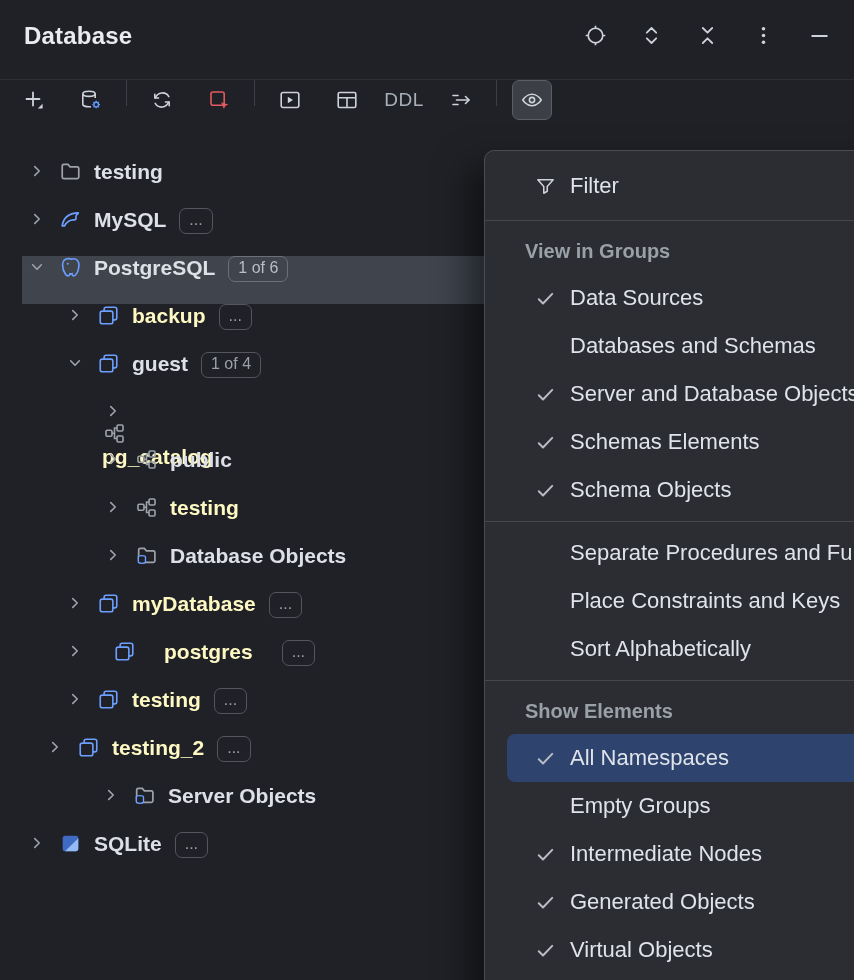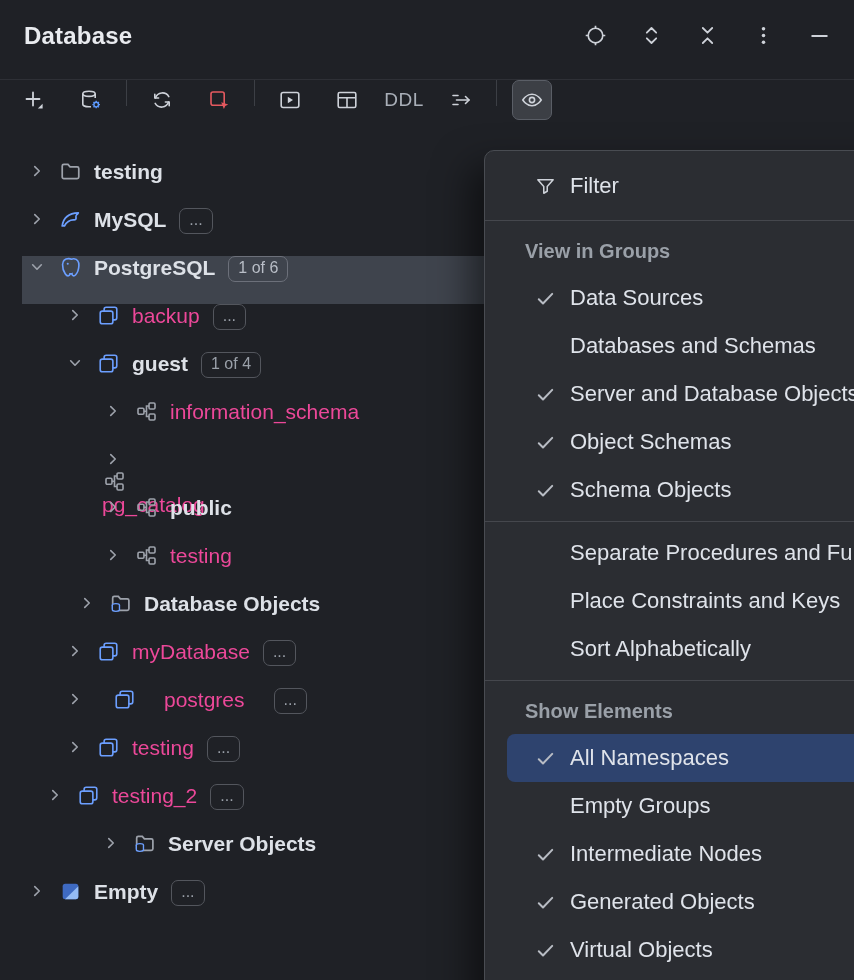--- a/index.html
+++ b/index.html
@@ -29,21 +29,21 @@
   .row{display:flex;align-items:flex-start;height:48px;position:relative;
     font-size:21px;white-space:nowrap;cursor:pointer;}
   .row>*{position:relative;z-index:1;}
   .row.selected::before{content:"";position:absolute;left:22px;right:0;top:0;bottom:0;
     background:#3f444d;z-index:0;}
   .chev{width:22px;height:22px;display:flex;align-items:center;justify-content:center;
     margin-right:10px;flex:none;}
   .icon{display:inline-flex;align-items:center;justify-content:center;}
   .row .node-icon{width:25px;margin-right:11px;flex:none;}
   .label{font-weight:600;color:#dde1e7;}
-  .row.dim .label{font-weight:400;color:#ec4899;}
+  .row.dim .label{font-weight:700;color:#fef9c3;}
   .badge{margin-left:13px;font-size:16px;color:#9aa0a9;border:1px solid #53565d;
     padding:2px 9px 4px;border-radius:7px;line-height:1.15;font-weight:400;}
   .row.selected .badge{border-color:#6c707a;color:#b9bec7;}
 
   
   .popup{position:absolute;left:484px;top:150px;width:470px;height:880px;
     background:#2b2d32;border:1px solid #494c52;border-radius:10px;
     box-shadow:-14px 16px 36px rgba(0,0,0,.5);z-index:5;padding-top:8px;overflow:hidden;}
   .p-item{display:flex;align-items:center;height:48px;margin:0 10px 0 22px;
     padding:0 10px 0 26px;border-radius:8px;font-size:22px;cursor:pointer;white-space:nowrap;}
@@ -253,85 +253,69 @@
         </span>
         <span class="icon node-icon">
           <svg viewBox="0 0 20 20" width="23" height="23">
             <rect x="6.2" y="2.8" width="11" height="11" rx="1.8" fill="none" stroke="#6c9fff" stroke-width="1.4"></rect>
             <rect x="2.8" y="6.2" width="11" height="11" rx="1.8" fill="#1f2126" stroke="#6c9fff" stroke-width="1.4"></rect>
           </svg>
         </span>
         <span class="label">guest</span>
         <span class="badge">1 of 4</span>
       </div>
-      <div class="row dim" style="padding-left: 102px;">
+      <div class="row dim" style="padding-left: 102px; flex-direction: column;">
         <span class="chev">
           <svg viewBox="0 0 20 20" width="18" height="18">
             <path d="M7.5 5.2l5 4.8-5 4.8" fill="none" stroke="#9da2ab" stroke-width="1.8" stroke-linecap="round" stroke-linejoin="round"></path>
           </svg>
         </span>
         <span class="icon node-icon">
           <svg viewBox="0 0 20 20" width="23" height="23" fill="none" stroke="#9da2ab" stroke-width="1.4">
             <rect x="2.6" y="7.2" width="5.2" height="5.2" rx="1"></rect>
             <rect x="12.2" y="2.6" width="5.2" height="5.2" rx="1"></rect>
             <rect x="12.2" y="12.2" width="5.2" height="5.2" rx="1"></rect>
             <path d="M7.8 9.8h2.2m0 0V5.2h2.2m-2.2 4.6v4.6h2.2"></path>
           </svg>
         </span>
-        <span class="label">information_schema</span>
-      </div>
-      <div class="row dim" style="padding-left: 102px; flex-direction: column;">
+        <span class="label">pg_catalog</span>
+      </div>
+      <div class="row" style="padding-left: 102px;">
         <span class="chev">
           <svg viewBox="0 0 20 20" width="18" height="18">
             <path d="M7.5 5.2l5 4.8-5 4.8" fill="none" stroke="#9da2ab" stroke-width="1.8" stroke-linecap="round" stroke-linejoin="round"></path>
           </svg>
         </span>
         <span class="icon node-icon">
           <svg viewBox="0 0 20 20" width="23" height="23" fill="none" stroke="#9da2ab" stroke-width="1.4">
             <rect x="2.6" y="7.2" width="5.2" height="5.2" rx="1"></rect>
             <rect x="12.2" y="2.6" width="5.2" height="5.2" rx="1"></rect>
             <rect x="12.2" y="12.2" width="5.2" height="5.2" rx="1"></rect>
             <path d="M7.8 9.8h2.2m0 0V5.2h2.2m-2.2 4.6v4.6h2.2"></path>
           </svg>
         </span>
-        <span class="label">pg_catalog</span>
-      </div>
-      <div class="row" style="padding-left: 102px;">
+        <span class="label">public</span>
+      </div>
+      <div class="row dim" style="padding-left: 102px;">
         <span class="chev">
           <svg viewBox="0 0 20 20" width="18" height="18">
             <path d="M7.5 5.2l5 4.8-5 4.8" fill="none" stroke="#9da2ab" stroke-width="1.8" stroke-linecap="round" stroke-linejoin="round"></path>
           </svg>
         </span>
         <span class="icon node-icon">
           <svg viewBox="0 0 20 20" width="23" height="23" fill="none" stroke="#9da2ab" stroke-width="1.4">
             <rect x="2.6" y="7.2" width="5.2" height="5.2" rx="1"></rect>
             <rect x="12.2" y="2.6" width="5.2" height="5.2" rx="1"></rect>
             <rect x="12.2" y="12.2" width="5.2" height="5.2" rx="1"></rect>
             <path d="M7.8 9.8h2.2m0 0V5.2h2.2m-2.2 4.6v4.6h2.2"></path>
           </svg>
         </span>
-        <span class="label">public</span>
-      </div>
-      <div class="row dim" style="padding-left: 102px;">
-        <span class="chev">
-          <svg viewBox="0 0 20 20" width="18" height="18">
-            <path d="M7.5 5.2l5 4.8-5 4.8" fill="none" stroke="#9da2ab" stroke-width="1.8" stroke-linecap="round" stroke-linejoin="round"></path>
-          </svg>
-        </span>
-        <span class="icon node-icon">
-          <svg viewBox="0 0 20 20" width="23" height="23" fill="none" stroke="#9da2ab" stroke-width="1.4">
-            <rect x="2.6" y="7.2" width="5.2" height="5.2" rx="1"></rect>
-            <rect x="12.2" y="2.6" width="5.2" height="5.2" rx="1"></rect>
-            <rect x="12.2" y="12.2" width="5.2" height="5.2" rx="1"></rect>
-            <path d="M7.8 9.8h2.2m0 0V5.2h2.2m-2.2 4.6v4.6h2.2"></path>
-          </svg>
-        </span>
         <span class="label">testing</span>
       </div>
-      <div class="row" style="padding-left: 76px;">
+      <div class="row" style="padding-left: 102px;">
         <span class="chev">
           <svg viewBox="0 0 20 20" width="18" height="18">
             <path d="M7.5 5.2l5 4.8-5 4.8" fill="none" stroke="#9da2ab" stroke-width="1.8" stroke-linecap="round" stroke-linejoin="round"></path>
           </svg>
         </span>
         <span class="icon node-icon">
           <svg viewBox="0 0 20 20" width="23" height="23">
             <path d="M3.2 5.2c0-.8.6-1.4 1.4-1.4h3.5l1.8 2.1h6c.8 0 1.4.6 1.4 1.4v7.2c0 .8-.6 1.4-1.4 1.4H4.6c-.8 0-1.4-.6-1.4-1.4V5.2z" fill="none" stroke="#9da2ab" stroke-width="1.5"></path>
             <ellipse cx="6" cy="11.4" rx="3.1" ry="1.3" fill="#1f2126" stroke="#6c9fff" stroke-width="1.2"></ellipse>
             <path d="M2.9 11.4v4.1c0 .7 1.4 1.3 3.1 1.3s3.1-.6 3.1-1.3v-4.1" fill="#1f2126" stroke="#6c9fff" stroke-width="1.2"></path>
@@ -419,21 +403,21 @@
           <svg viewBox="0 0 20 20" width="18" height="18">
             <path d="M7.5 5.2l5 4.8-5 4.8" fill="none" stroke="#9da2ab" stroke-width="1.8" stroke-linecap="round" stroke-linejoin="round"></path>
           </svg>
         </span>
         <span class="icon node-icon">
           <svg viewBox="0 0 20 20" width="23" height="23">
             <rect x="3.2" y="3.2" width="13.6" height="13.6" rx="2.2" fill="#3e6ac2"></rect>
             <path d="M16.8 5.4v9.2c0 1.2-1 2.2-2.2 2.2H5.2L16.8 5.4z" fill="#94bbf4"></path>
           </svg>
         </span>
-        <span class="label">Empty</span>
+        <span class="label">SQLite</span>
         <span class="badge">...</span>
       </div>
     </div>
 
   <div class="popup">
     <div id="popup-body">
         <div class="p-item filter">
           <span class="icon p-check">
             <svg viewBox="0 0 24 24" width="23" height="23" fill="none" stroke="#ced2d9" stroke-width="1.6" stroke-linejoin="round">
               <path d="M4 5h16l-6.2 7v5l-3.6 2v-7z"></path>
@@ -462,21 +446,21 @@
             </svg>
           </span>
           <span class="p-label">Server and Database Objects</span>
         </div>
         <div class="p-item">
           <span class="p-check">
             <svg viewBox="0 0 24 24" width="23" height="23" fill="none" stroke="#b8bcc4" stroke-width="2.1" stroke-linecap="round" stroke-linejoin="round">
               <path d="M5 12.8l4.4 4.4L19 7.2"></path>
             </svg>
           </span>
-          <span class="p-label">Object Schemas</span>
+          <span class="p-label">Schemas Elements</span>
         </div>
         <div class="p-item">
           <span class="p-check">
             <svg viewBox="0 0 24 24" width="23" height="23" fill="none" stroke="#b8bcc4" stroke-width="2.1" stroke-linecap="round" stroke-linejoin="round">
               <path d="M5 12.8l4.4 4.4L19 7.2"></path>
             </svg>
           </span>
           <span class="p-label">Schema Objects</span>
         </div>
         <div class="p-sep"></div>

